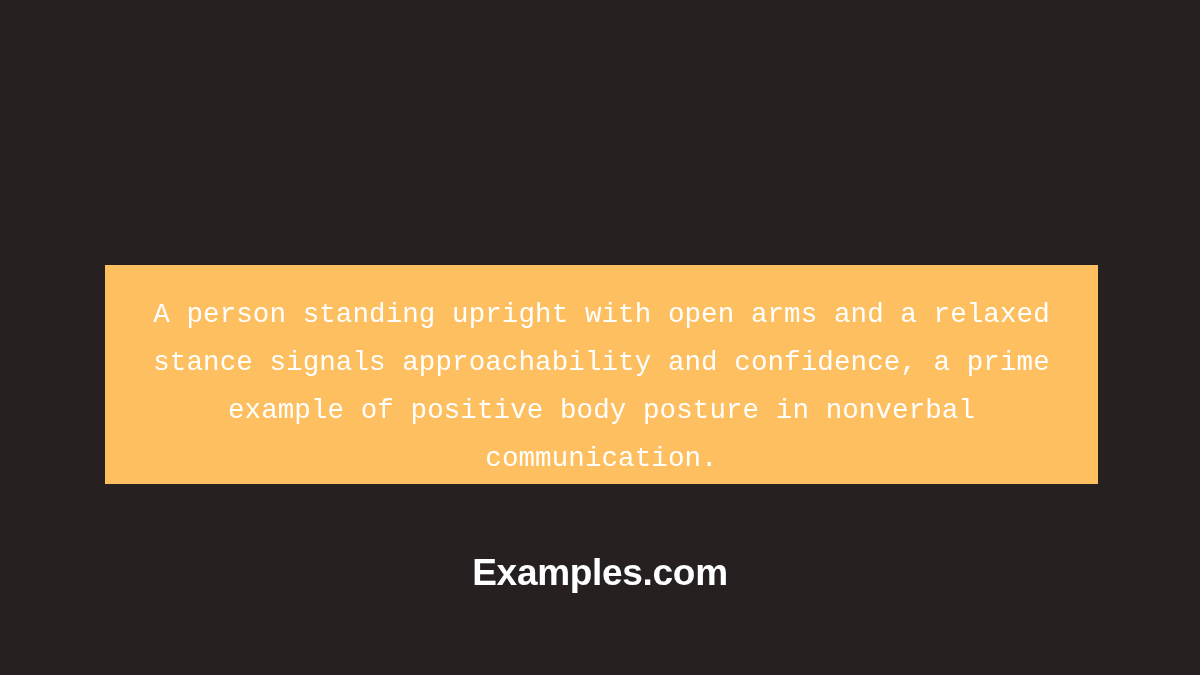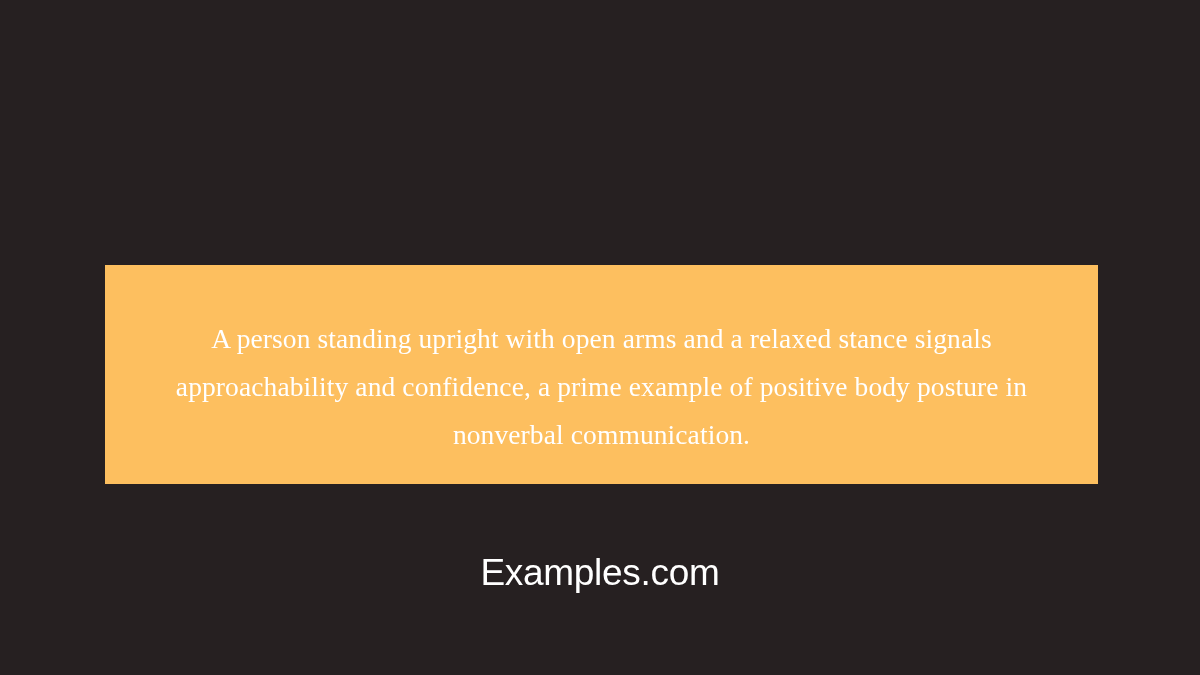--- a/index.html
+++ b/index.html
@@ -54,38 +54,38 @@
     background: #fdbf5f;
     display: flex;
     align-items: center;
     justify-content: center;
     box-sizing: border-box;
   }
   .callout-text {
     display: block;
     width: 940px;
     text-align: center;
-    font-family: Liberation Serif, serif;
+    font-family: Liberation Mono, monospace;
     font-weight: 400;
     font-size: 27.5px;
     line-height: 48px;
     color: #ffffff;
     letter-spacing: 0.1px;
     margin-top: 24px;
   }
 
   
   .brand {
     position: absolute;
     left: 0;
     top: 551px;
     width: 1200px;
     text-align: center;
     font-family: "Liberation Sans", sans-serif;
-    font-weight: 400;
+    font-weight: 700;
     font-size: 37px;
     line-height: 44px;
     color: #ffffff;
     letter-spacing: -0.3px;
   }
 </style>
 </head>
 <body>
 
 <div class="poster">

